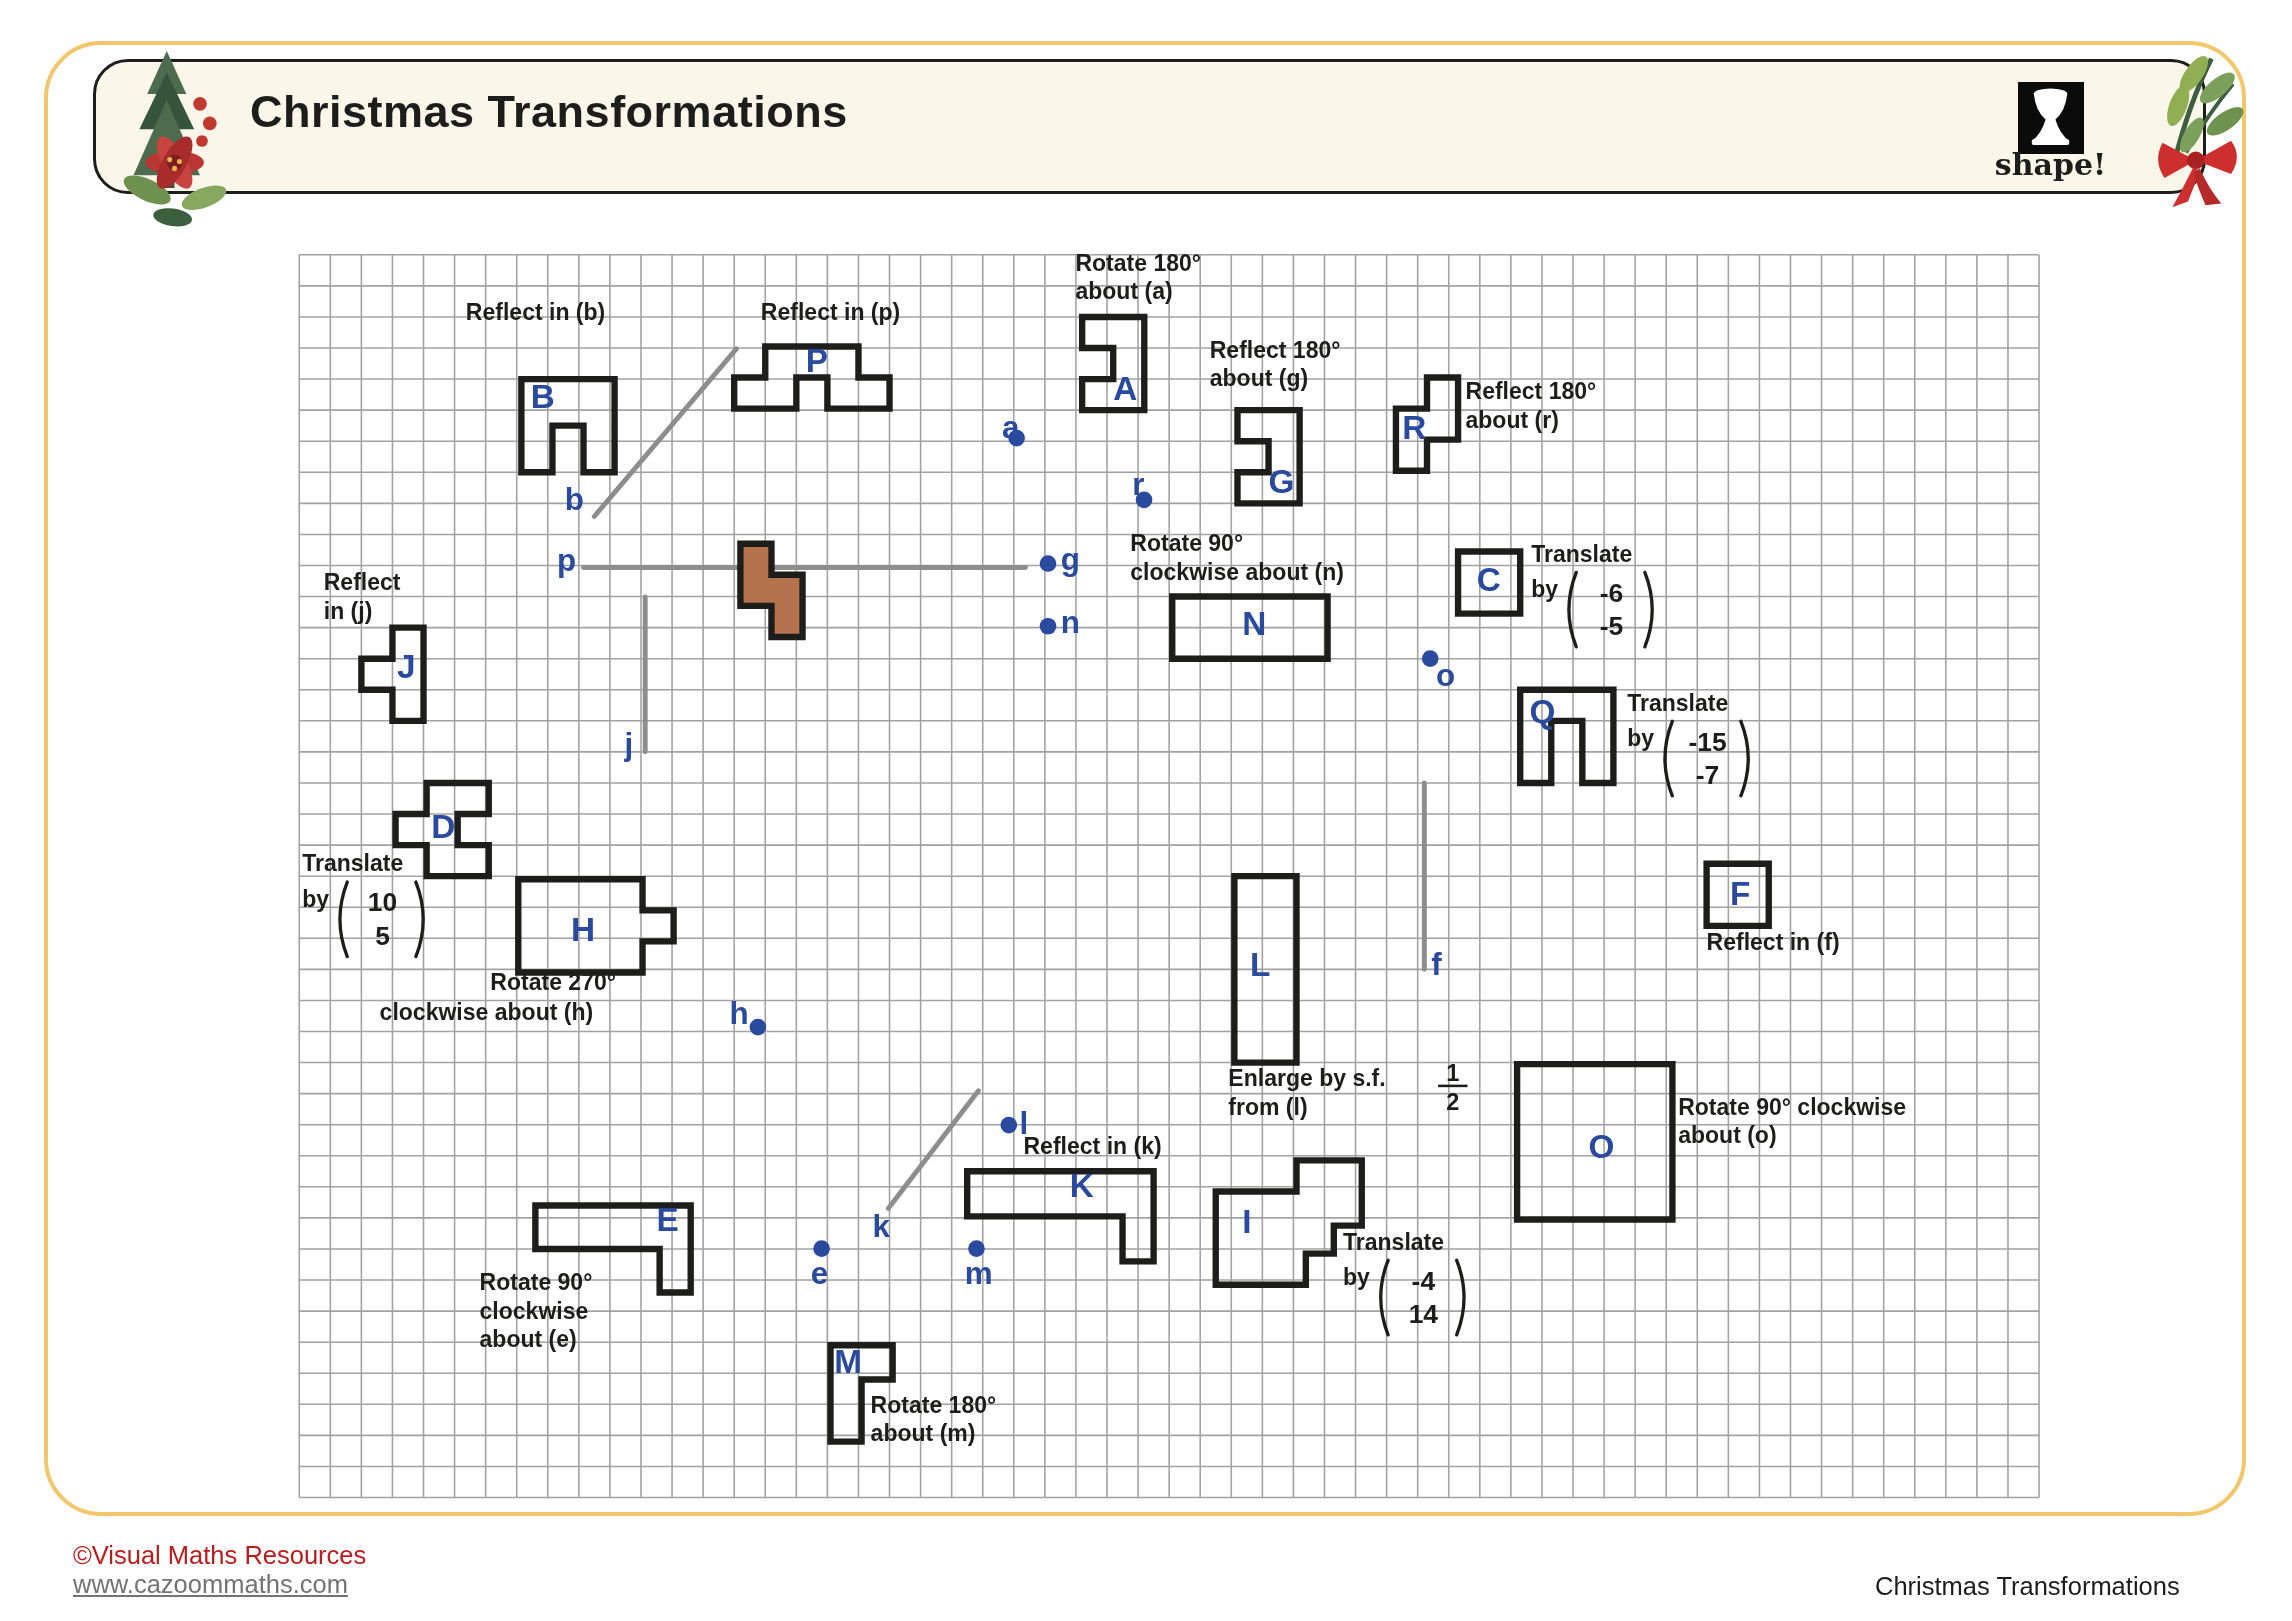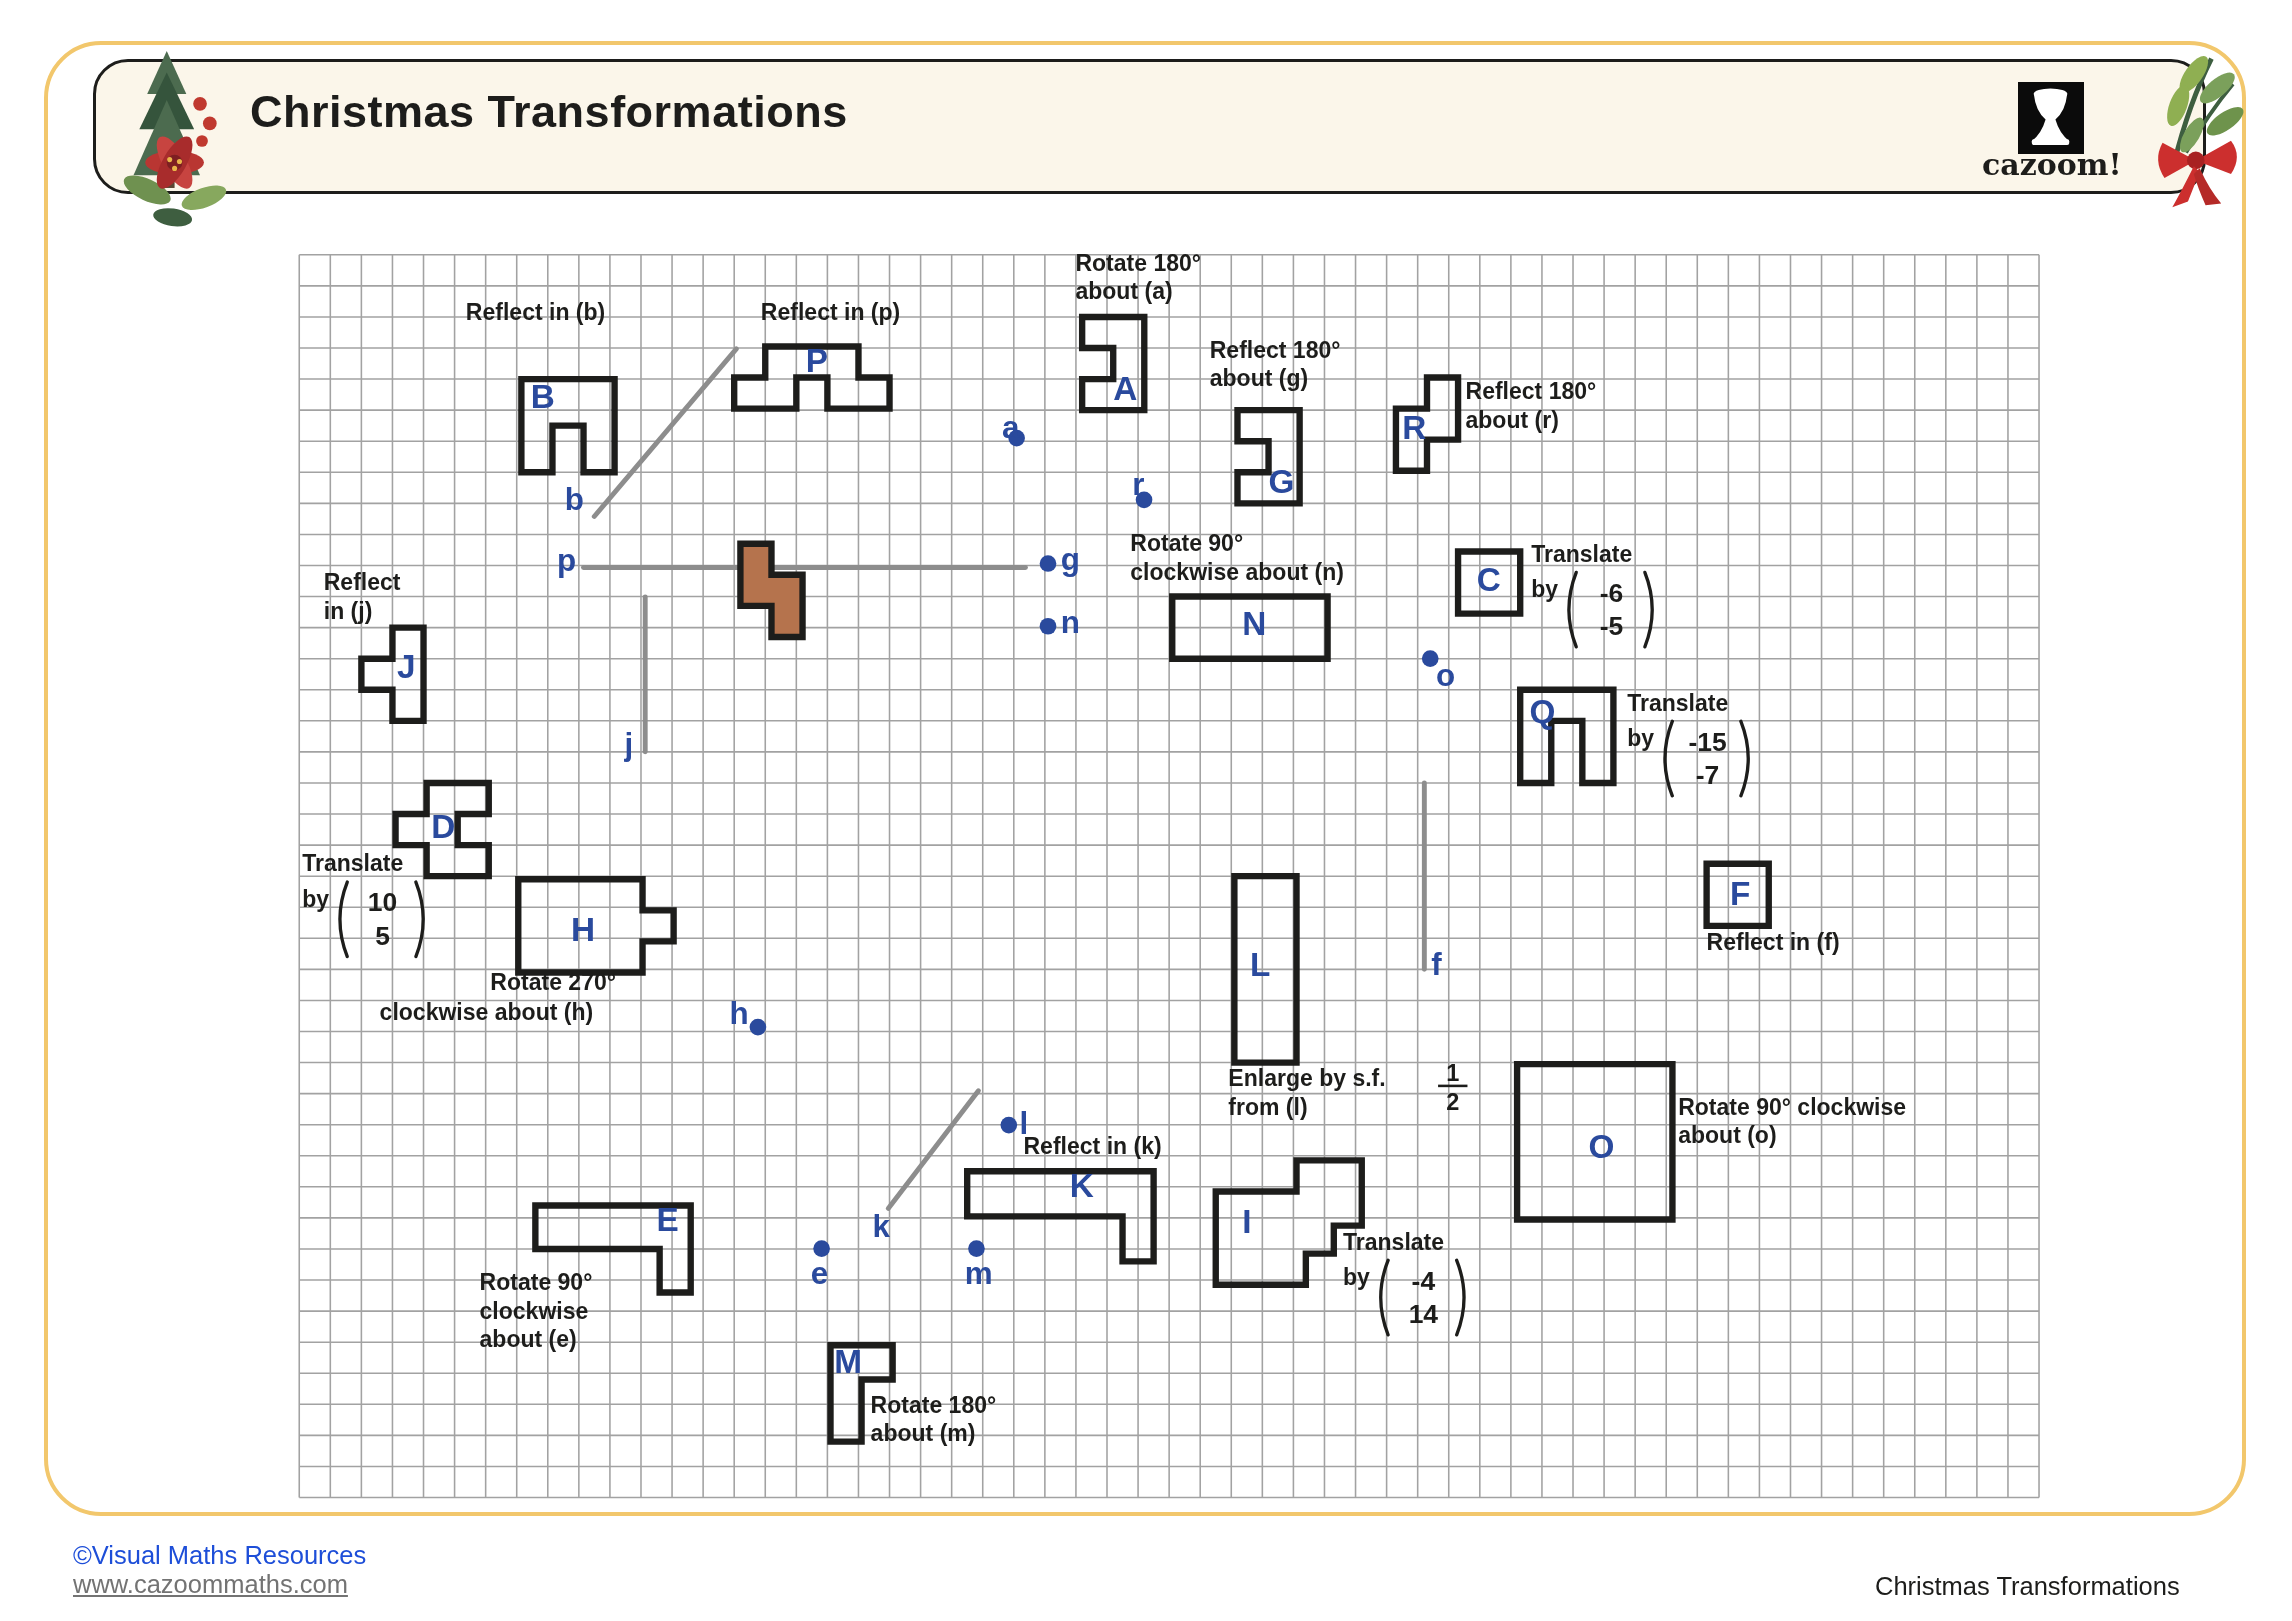--- a/index.html
+++ b/index.html
@@ -11,21 +11,21 @@
         background:#fbf6ea;border:3.9px solid #1d1d1b;border-radius:35px;}
   #page-title{position:absolute;left:250px;top:86px;font-size:45px;font-weight:700;
         letter-spacing:0.5px;color:#1d1d1b;}
   #page-subtitle{position:absolute;left:247px;top:206px;font-family:"Liberation Serif",serif;
         font-style:italic;font-size:28px;color:#1d1d1b;}
   #scene{position:absolute;left:0;top:0;}
   .deco{position:absolute;}
   #logo-box{position:absolute;left:2018px;top:82px;width:66px;height:72px;background:#0b0b0b;}
   #logo-text{position:absolute;left:1982px;top:147px;width:137px;text-align:center;
         font-family:"DejaVu Serif",serif;font-weight:700;font-size:30px;color:#1d1d1b;}
-  #footer-copy{position:absolute;left:73px;top:1541px;font-size:25.5px;color:#1d4ed8;}
+  #footer-copy{position:absolute;left:73px;top:1541px;font-size:25.5px;color:#b91c1c;}
   #footer-url{position:absolute;left:73px;top:1570px;font-size:25.5px;color:#737373;
         text-decoration:underline;cursor:pointer;}
   #footer-title{position:absolute;left:1875px;top:1572px;font-size:25.5px;color:#1d1d1b;}
 </style>
 </head>
 <body>
 
 <div id="page">
 
   <div id="yellow-frame"></div>
@@ -53,21 +53,21 @@
     </g>
   </svg>
 
   <div id="logo-box">
     <svg width="66" height="72" viewBox="0 0 67 73">
       <ellipse cx="33" cy="12" rx="17" ry="5.5" fill="#fff"></ellipse>
       <path d="M16,12 Q18,30 28,38 Q24,52 14,60 L52,60 Q42,52 38,38 Q48,30 50,12 Z" fill="#fff"></path>
       <rect x="14" y="58" width="38" height="6" rx="2" fill="#fff"></rect>
     </svg>
   </div>
-  <div id="logo-text">cazoom!</div>
+  <div id="logo-text">shape!</div>
 
   <svg class="deco" style="left:2135px;top:45px;" width="147" height="176" viewBox="0 0 150 180">
     <path d="M40,120 Q55,60 78,14" stroke="#3e5e40" stroke-width="5" fill="none"></path>
     <path d="M52,110 Q75,70 100,40" stroke="#3e5e40" stroke-width="4" fill="none"></path>
     <ellipse cx="60" cy="30" rx="22" ry="9" fill="#8faf52" transform="rotate(-55 60 30)"></ellipse>
     <ellipse cx="84" cy="44" rx="22" ry="9" fill="#7ba05b" transform="rotate(-40 84 44)"></ellipse>
     <ellipse cx="44" cy="62" rx="22" ry="9" fill="#8faf52" transform="rotate(-70 44 62)"></ellipse>
     <ellipse cx="92" cy="78" rx="22" ry="9" fill="#6e934c" transform="rotate(-35 92 78)"></ellipse>
     <ellipse cx="58" cy="92" rx="20" ry="8" fill="#7ba05b" transform="rotate(-60 58 92)"></ellipse>
     <g>

